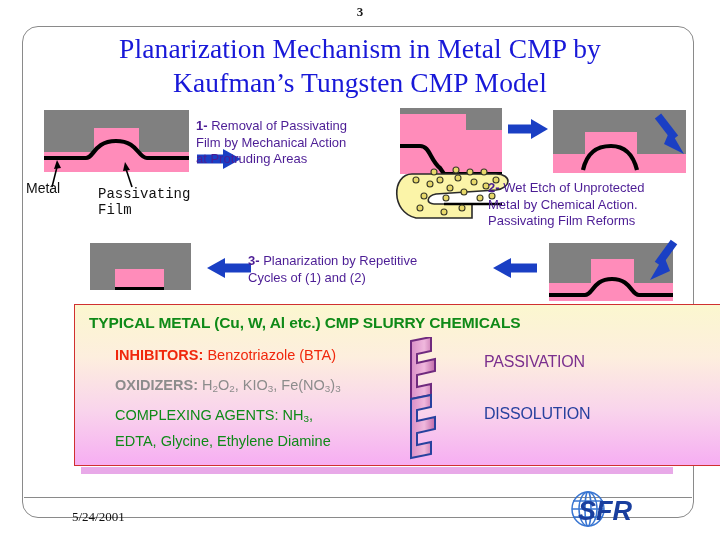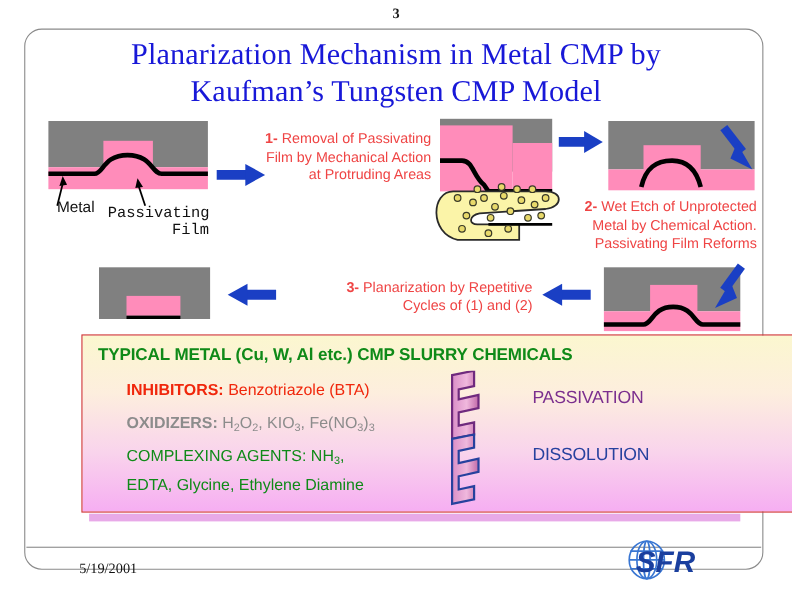--- a/index.html
+++ b/index.html
@@ -69,24 +69,24 @@
 
   
   #diag5{left:549px;top:243px;width:124px;height:58px;}
   #diag5 .gray{left:0;top:0;width:124px;height:40px;}
   #diag5 .pinkbase{left:0;top:40px;width:124px;height:18px;}
   #diag5 .pinkbump{left:42px;top:16px;width:43px;height:25px;}
 
   .ovl{position:absolute;left:0;top:0;overflow:visible;}
 
   
-  .steptxt{position:absolute;text-align:right;font-size:13px;color:#ef4444;line-height:1.28;}
+  .steptxt{position:absolute;text-align:left;font-size:13px;color:#4c1d95;line-height:1.28;}
   .steptxt b{font-weight:bold;}
 
-  .lbl{position:absolute;font-size:14px;color:#111;line-height:1.15;text-align:right;}
+  .lbl{position:absolute;font-size:14px;color:#111;line-height:1.15;text-align:left;}
 
   
   .arrow{position:absolute;}
 
   
   .chembox{
     position:absolute;left:74px;top:304px;width:674px;height:162px;
     border:1.6px solid #d03030;box-sizing:border-box;
     background:linear-gradient(to bottom,#fbf7cf 0%,#fdeede 33%,#f9d4ec 66%,#f6aef2 100%);
   }
@@ -298,21 +298,21 @@
       <g stroke="#27419e" stroke-width="2" fill="url(#gpk)">
         <path d="M14,62 L34,58 L34,70 L20,73 L20,84 L38,80 L38,92 L20,96 L20,108 L34,105 L34,117 L14,121 Z"></path>
       </g>
     </svg>
 
     <div class="brace-lbl bl-pass" style="left:386px;top:48px;">PASSIVATION</div>
     <div class="brace-lbl bl-diss" style="left:386px;top:100px;">DISSOLUTION</div>
   </div>
 
   <div class="footer-rule"></div>
-  <div class="footer-date">5/19/2001</div>
+  <div class="footer-date">5/24/2001</div>
 
   <svg class="logo" viewBox="0 0 108 44">
     <g stroke="#2f6fd0" stroke-width="1.5" fill="none" opacity=".95">
       <ellipse cx="18" cy="22" rx="16" ry="17"></ellipse>
       <ellipse cx="18" cy="22" rx="9" ry="17"></ellipse>
       <ellipse cx="18" cy="22" rx="3" ry="17"></ellipse>
       <path d="M3,14 L33,14 M2,22 L34,22 M3,30 L33,30"></path>
     </g>
     <text x="8" y="33" font-family="'Liberation Sans',sans-serif" font-size="27" font-weight="bold" font-style="italic" fill="#1a3f9e">SFR</text>
   </svg>

